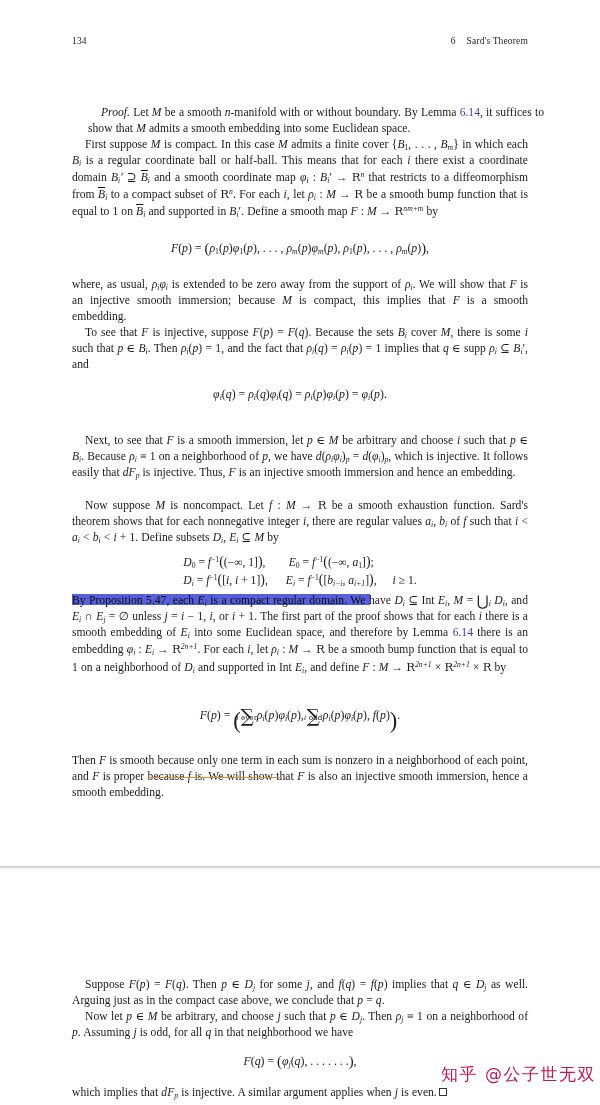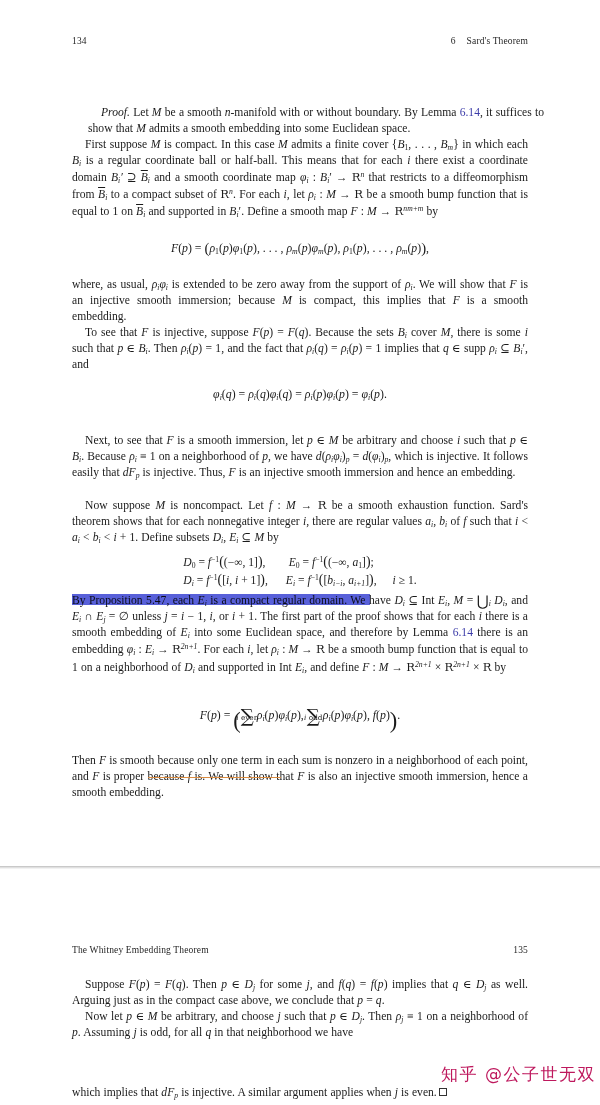--- a/index.html
+++ b/index.html
@@ -258,37 +258,36 @@
   </div>
 
   <div class="ul-orange" style="left:148px; top:777px; width:133px;"></div>
 
 </div>
 
 <div class="page-divider"></div>
 
 <div class="page" id="page-135">
 
-  <div class="runhead right" style="top:72px;">
-    <span class="rh-title">The Whitney Embedding Theorem</span>
-    <span class="folio">135</span>
-  </div>
 
   <div class="content" style="top:104px;">
     <p class="body indent" title="Suppose F(p) = F(q). Then p ∈ Dj for some j, and f(q) = f(p) implies that q ∈ Dj as well. Arguing just as in the compact case above, we conclude that p = q.">
       Suppose <span class="mi">F</span>(<span class="mi">p</span>) = <span class="mi">F</span>(<span class="mi">q</span>). Then <span class="mi">p</span> ∈ <span class="mi">D</span><sub class="dn">j</sub> for some <span class="mi">j</span>, and <span class="mi">f</span>(<span class="mi">q</span>) = <span class="mi">f</span>(<span class="mi">p</span>) implies that <span class="mi">q</span> ∈ <span class="mi">D</span><sub class="dn">j</sub> as well. Arguing just as in the compact case above, we conclude that <span class="mi">p</span> = <span class="mi">q</span>.
     </p>
   </div>
 
   <div class="content" style="top:136px;">
     <p class="body indent" title="Now let p ∈ M be arbitrary, and choose j such that p ∈ Dj. Then ρj ≡ 1 on a neighborhood of p. Assuming j is odd, for all q in that neighborhood we have">
       Now let <span class="mi">p</span> ∈ <span class="mi">M</span> be arbitrary, and choose <span class="mi">j</span> such that <span class="mi">p</span> ∈ <span class="mi">D</span><sub class="dn">j</sub>. Then <span class="mi">ρ</span><sub class="dn">j</sub> ≡ 1 on a neighborhood of <span class="mi">p</span>. Assuming <span class="mi">j</span> is odd, for all <span class="mi">q</span> in that neighborhood we have
     </p>
   </div>
 
+  <div class="content" style="top:180px;">
+    <p class="eq"><span class="mi">F</span>(<span class="mi">q</span>) = <span style="font-size:1.25em;vertical-align:-0.1em;">(</span><span class="mi">φ</span><sub class="dn">j</sub>(<span class="mi">q</span>), . . . . . . .<span style="font-size:1.25em;vertical-align:-0.1em;">)</span>,</p>
+  </div>
 
   <div class="content" style="top:212px;">
     <p class="body" title="which implies that dFp is injective. A similar argument applies when j is even.">
       which implies that <span class="mi">dF</span><sub class="dn">p</sub> is injective. A similar argument applies when <span class="mi">j</span> is even.<span class="qed"></span>
     </p>
   </div>
 
 </div>
 
 <div class="watermark" style="left:441px; top:1063px;">知乎 @公子世无双</div>

